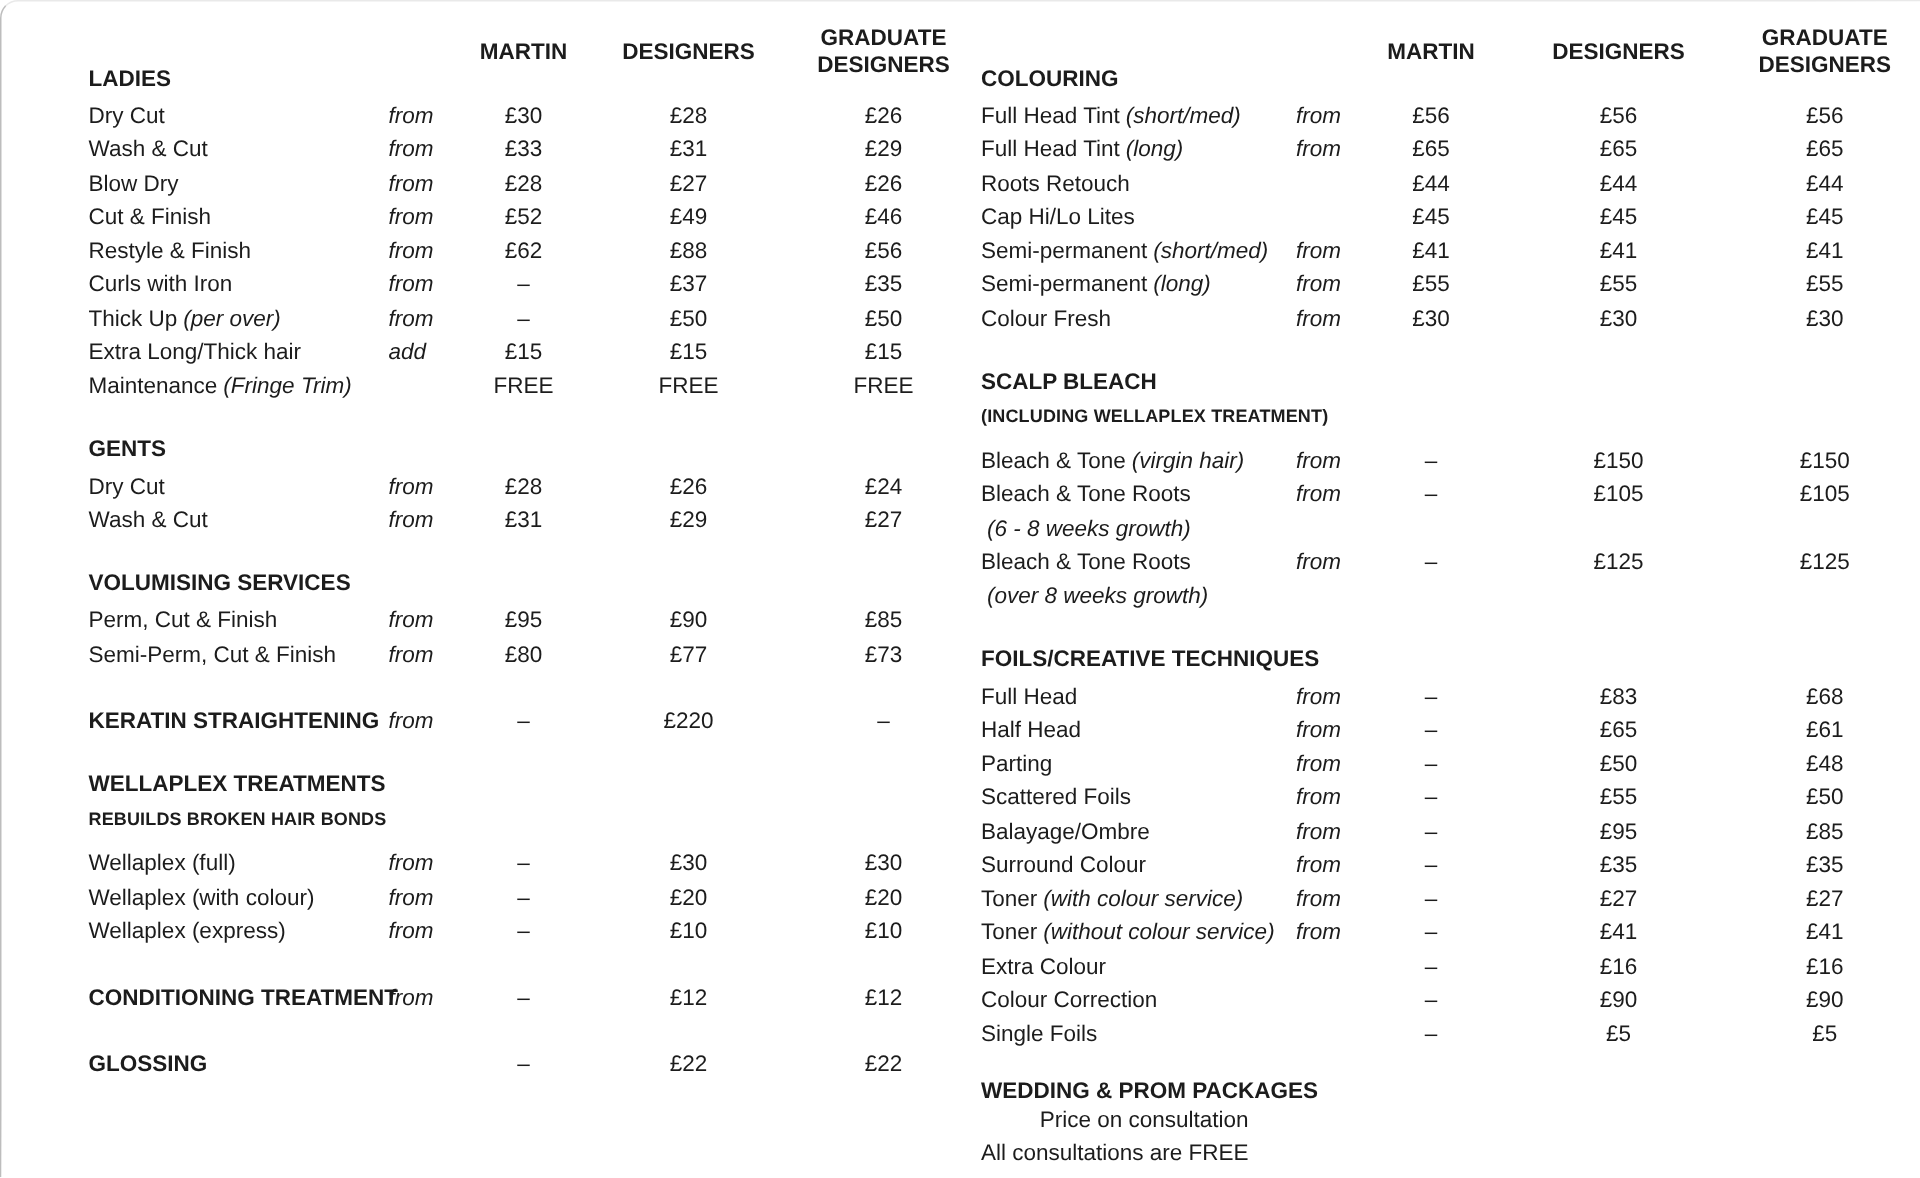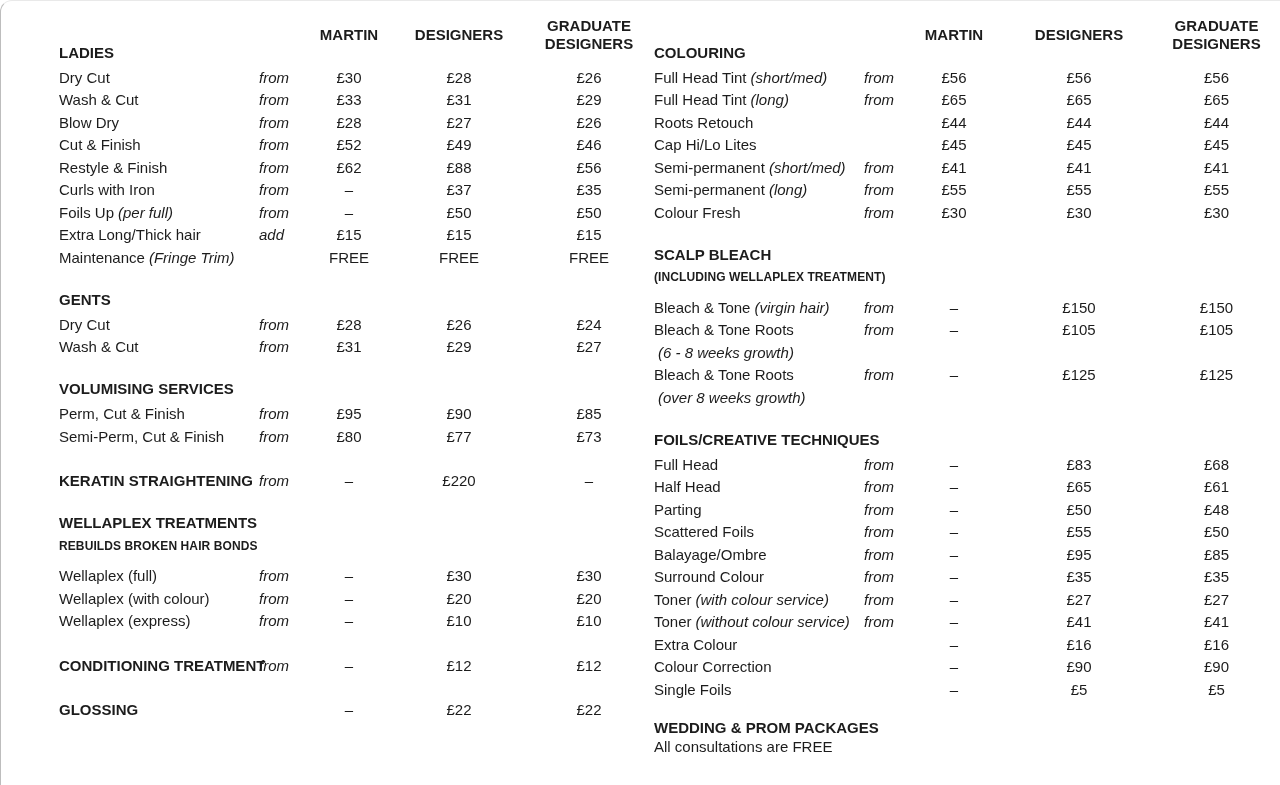--- a/index.html
+++ b/index.html
@@ -88,21 +88,21 @@
               <span class="cell price">£56</span>
             </div>
             <div class="row grid-l">
               <span class="cell label"><span class="label-text">Curls with Iron</span></span>
               <span class="cell qual">from</span>
               <span class="cell price">–</span>
               <span class="cell price">£37</span>
               <span class="cell price">£35</span>
             </div>
             <div class="row grid-l">
-              <span class="cell label"><span class="label-text">Foils Up</span><span class="note">(per full)</span></span>
+              <span class="cell label"><span class="label-text">Thick Up</span><span class="note">(per over)</span></span>
               <span class="cell qual">from</span>
               <span class="cell price">–</span>
               <span class="cell price">£50</span>
               <span class="cell price">£50</span>
             </div>
             <div class="row grid-l">
               <span class="cell label"><span class="label-text">Extra Long/Thick hair</span></span>
               <span class="cell qual">add</span>
               <span class="cell price">£15</span>
               <span class="cell price">£15</span>
@@ -396,18 +396,19 @@
               <span class="cell qual"></span>
               <span class="cell price">–</span>
               <span class="cell price">£5</span>
               <span class="cell price">£5</span>
             </div>
           </div>
         </div>
         <div class="wedding">
           <span class="sec-title">WEDDING &amp; PROM PACKAGES</span>
           <span class="lines">
+            <span style="display: block;">Price on consultation</span>
             <span style="display: block;">All consultations are FREE</span>
           </span>
         </div>
       </div>
   </div>
 </div>
 
 </body></html>

